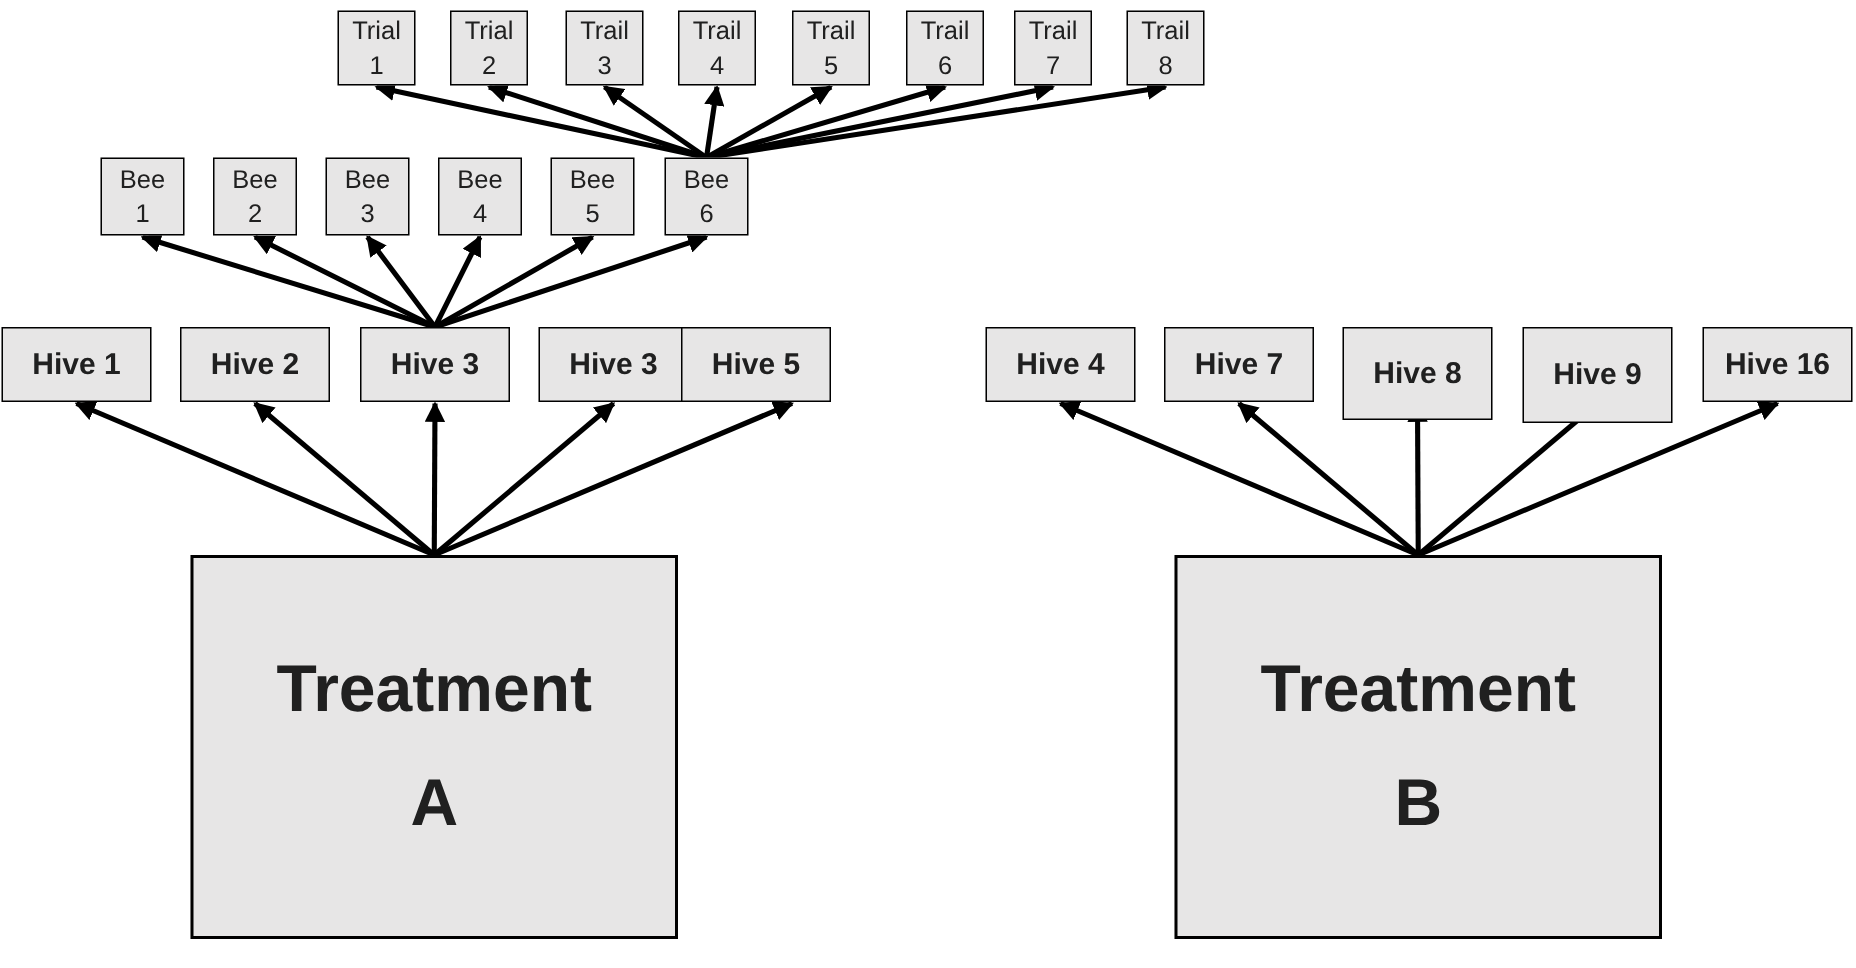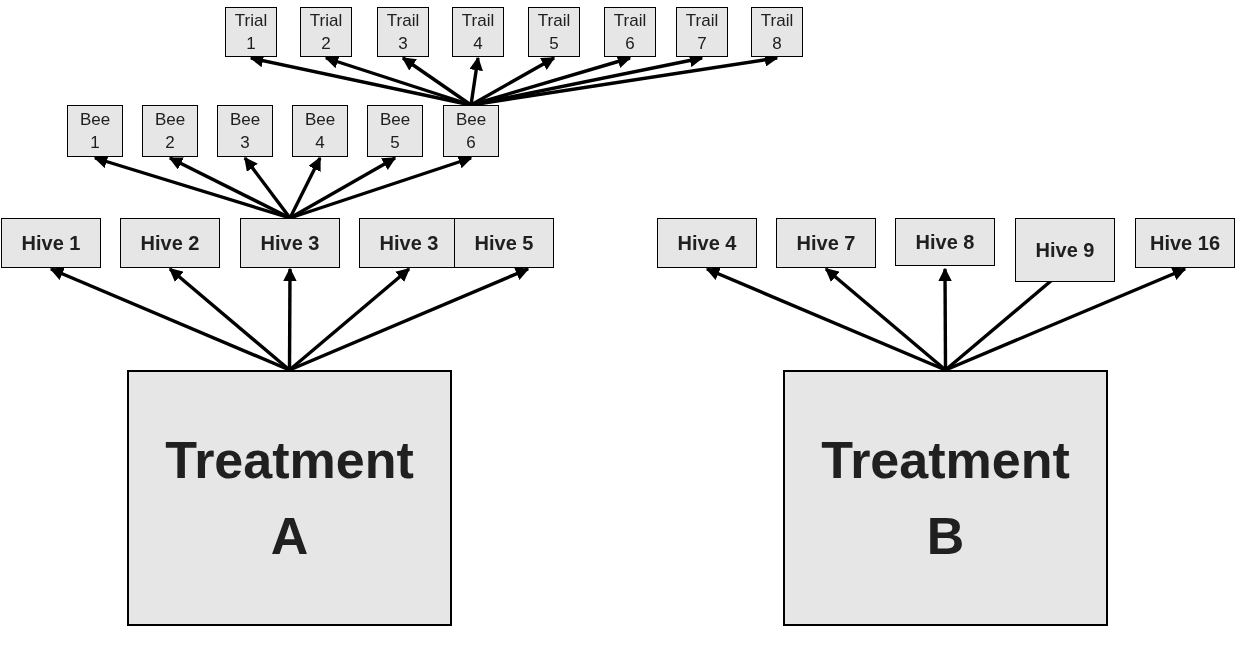--- a/index.html
+++ b/index.html
@@ -23,21 +23,21 @@
     flex-direction: column;
     align-items: center;
     justify-content: center;
     text-align: center;
     color: var(--text, #202020);
   }
   .node-small { font-size: 17px; }
   .node-small .node-line { line-height: 23px; white-space: nowrap; }
   .node-hive { font-weight: 700; font-size: 20px; }
   .node-hive .node-line { line-height: 22px; white-space: nowrap; }
-  .node-treatment { font-weight: 700; font-size: 52px; border-width: 2px; }
+  .node-treatment { font-weight: 700; font-size: 44px; border-width: 2px; }
   .node-treatment .node-line { line-height: 76px; white-space: nowrap; }
 </style>
 </head>
 <body>
 
 <div class="canvas">
   <svg id="arrows" width="1237" height="645">
     <defs>
       <marker id="ah" viewBox="0 0 10 10" refX="9" refY="5" markerWidth="4" markerHeight="4" orient="auto-start-reverse">
         <path d="M0,0 L10,5 L0,10 z" class="arrow-head"></path>
@@ -139,21 +139,21 @@
       </div>
       <div class="node node-hive" style="left: 454px; top: 218px; width: 100px; height: 50px;">
         <div class="node-line">Hive 5</div>
       </div>
       <div class="node node-hive" style="left: 657px; top: 218px; width: 100px; height: 50px;">
         <div class="node-line">Hive 4</div>
       </div>
       <div class="node node-hive" style="left: 776px; top: 218px; width: 100px; height: 50px; text-align: right;">
         <div class="node-line">Hive 7</div>
       </div>
-      <div class="node node-hive" style="left: 895px; top: 218px; width: 100px; height: 48px; text-align: right;">
+      <div class="node node-hive" style="left: 895px; top: 218px; width: 100px; height: 62px; text-align: right;">
         <div class="node-line">Hive 8</div>
       </div>
       <div class="node node-hive" style="left: 1015px; top: 218px; width: 100px; height: 64px;">
         <div class="node-line">Hive 9</div>
       </div>
       <div class="node node-hive" style="left: 1135px; top: 218px; width: 100px; height: 50px;">
         <div class="node-line">Hive 16</div>
       </div>
       <div class="node node-treatment" style="left: 127px; top: 370px; width: 325px; height: 256px;">
         <div class="node-line">Treatment</div>

